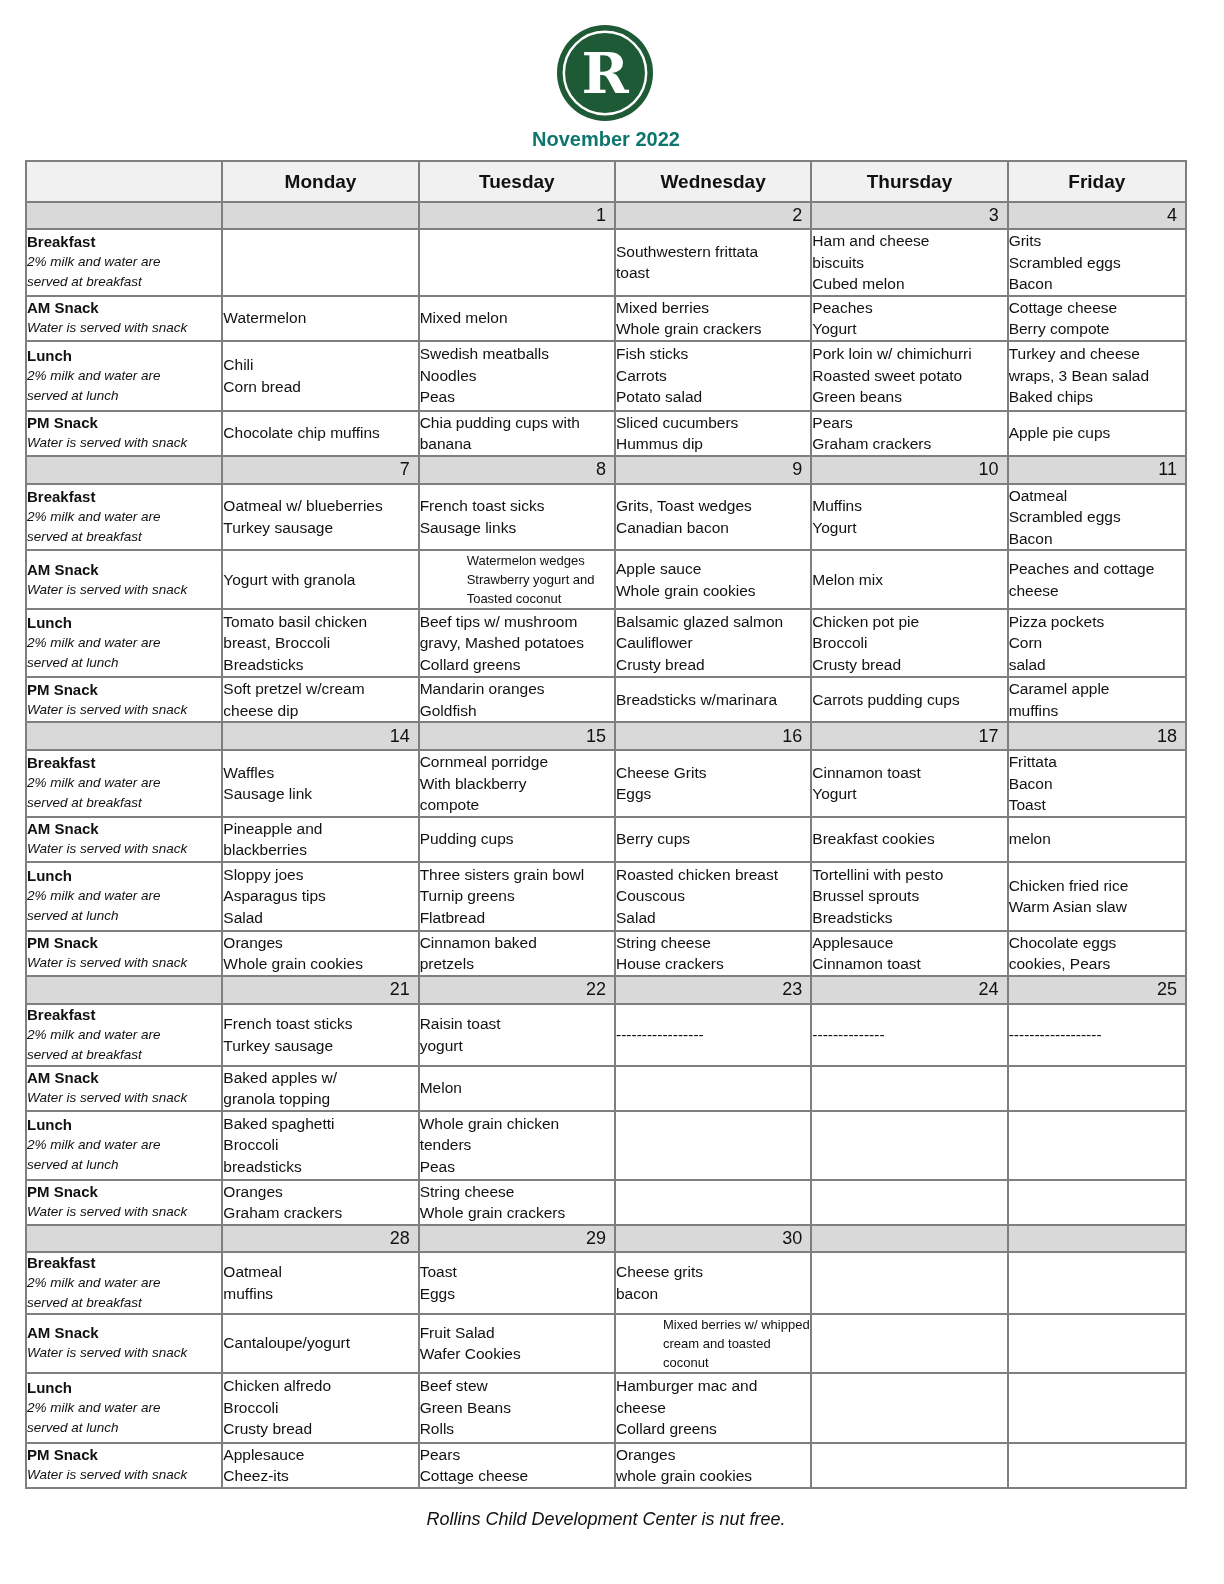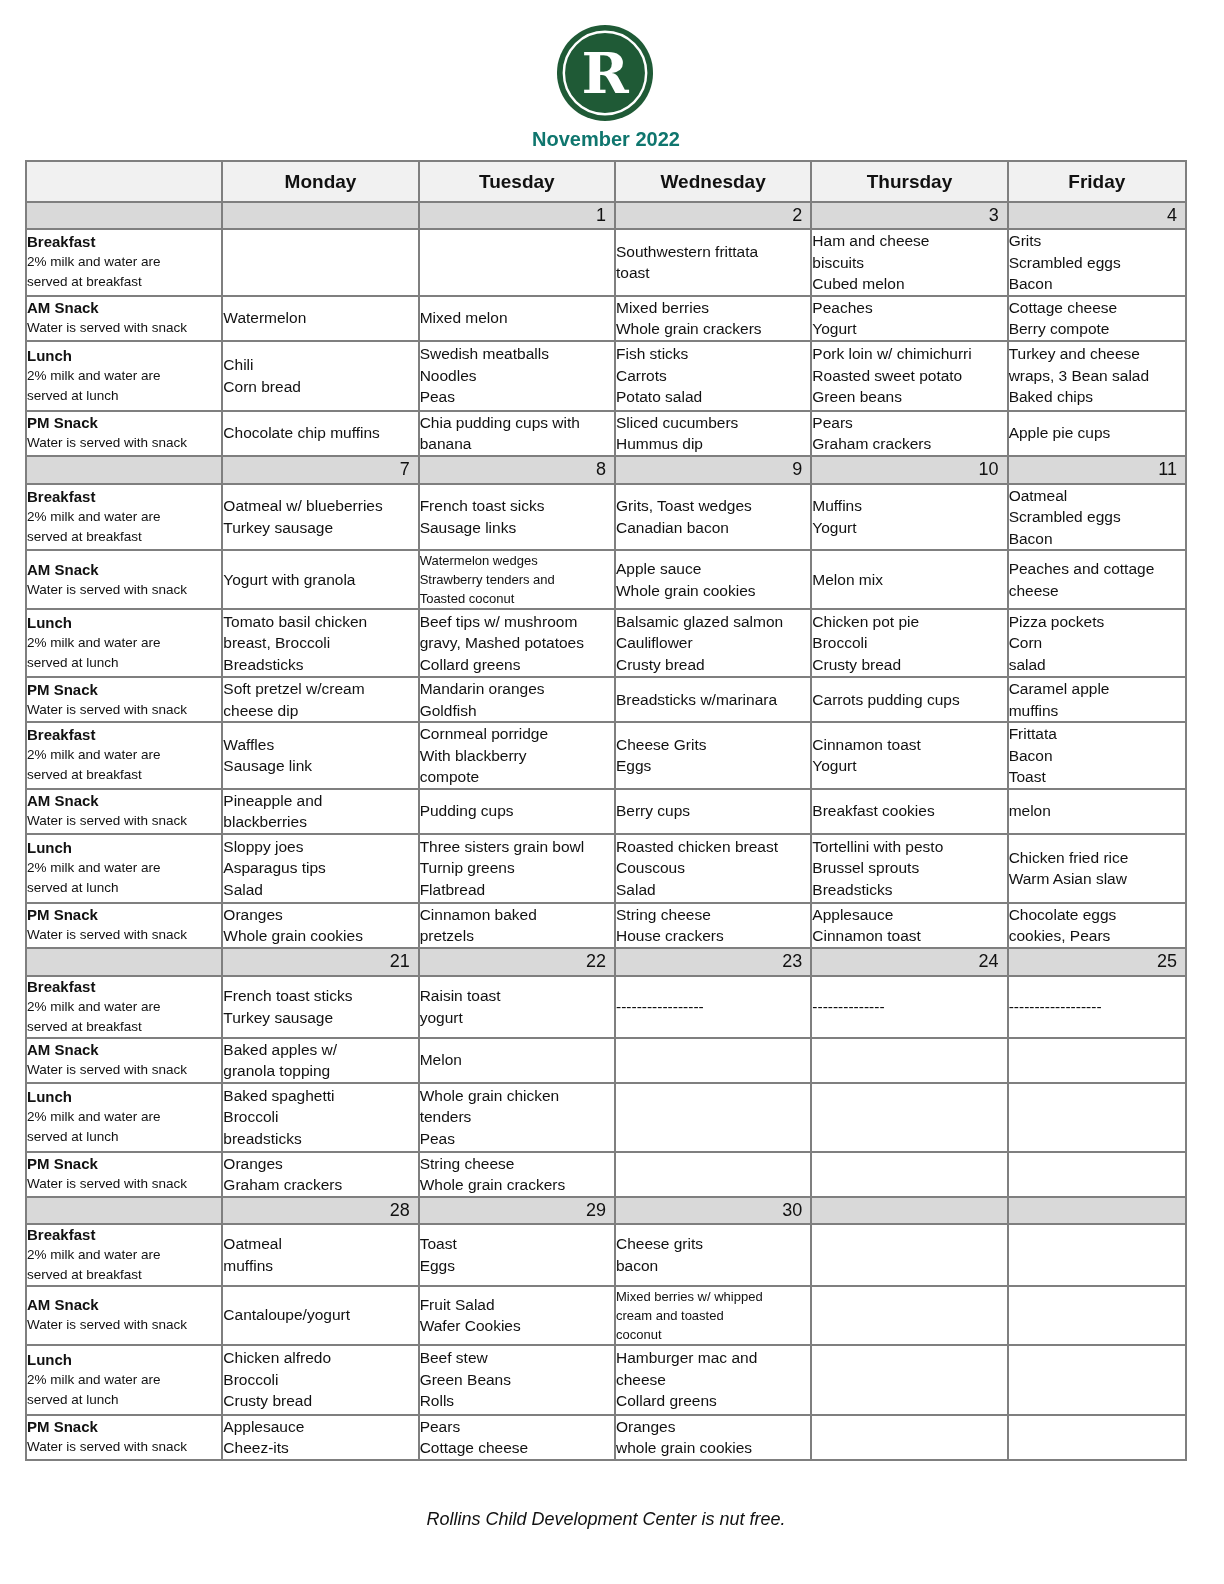--- a/index.html
+++ b/index.html
@@ -7,23 +7,23 @@
   .logo { position:absolute; left:556px; top:24px; width:98px; height:98px; }
   .title { position:absolute; left:0; width:1212px; top:128px; text-align:center; font-weight:bold; font-size:20px; color:#0f766e; }
   table.menu { position:absolute; left:25px; top:160px; border-collapse:collapse; table-layout:fixed; width:1162px;border-radius:27px; }
   table.menu td, table.menu th { border:2px solid #7f7f7f; padding:0; vertical-align:middle; }
   col.c0 { width:196px; } col.cd { width:196px; } col.cf { width:178px; }
   th.day { background:#f1f1f1; height:39px; font-size:19px; font-weight:bold; text-align:center; }
   th.corner { background:#f1f1f1; }
   tr.daterow td { background:#d9d9d9; height:24px; text-align:right; font-size:18px; padding-right:8px; }
   td.label { text-align:left; line-height:20px; }
   td.label .lbl { font-weight:bold; font-size:15px; display:block; }
-  td.label .note { font-size:13.5px; display:block; }
+  td.label .note { font-style:italic; font-size:13.5px; display:block; }
   td.cell { font-size:15.5px; line-height:21.5px; padding-left:8px; padding-right:4px; }
-  td.cell.small { font-size:13px; line-height:19px; }
+  td.cell.small { font-size:13px; line-height:19px;padding-left:47px; }
   td.cell .line { display:block; white-space:nowrap; }
   .footer { position:absolute; left:0; width:1212px; top:1509px; text-align:center; font-style:italic; font-size:18px; }
 </style>
 </head>
 <body>
 
 <svg class="logo" viewBox="0 0 100 100">
   <circle cx="50" cy="50" r="49" fill="#1f5a36"></circle>
   <circle cx="50" cy="50" r="42" fill="none" stroke="#ffffff" stroke-width="2.5"></circle>
   <text x="50" y="70" text-anchor="middle" font-family="DejaVu Serif, serif" font-weight="bold" font-size="58" fill="#ffffff">R</text>
@@ -200,21 +200,21 @@
       <tr style="height: 55px;">
         <td class="label">
           <span class="lbl">AM Snack</span>
           <span class="note">Water is served with snack</span>
         </td>
         <td class="cell">
           <span class="line">Yogurt with granola</span>
         </td>
         <td class="cell small">
           <span class="line">Watermelon wedges</span>
-          <span class="line">Strawberry tenders and</span>
+          <span class="line">Strawberry yogurt and</span>
           <span class="line">Toasted coconut</span>
         </td>
         <td class="cell">
           <span class="line">Apple sauce</span>
           <span class="line">Whole grain cookies</span>
         </td>
         <td class="cell">
           <span class="line">Melon mix</span>
         </td>
         <td class="cell">
@@ -270,20 +270,28 @@
         <td class="cell">
           <span class="line">Breadsticks w/marinara</span>
         </td>
         <td class="cell">
           <span class="line">Carrots pudding cups</span>
         </td>
         <td class="cell">
           <span class="line">Caramel apple</span>
           <span class="line">muffins</span>
         </td>
+      </tr>
+      <tr class="daterow">
+        <td style="height: 26px;"></td>
+        <td>14</td>
+        <td>15</td>
+        <td>16</td>
+        <td>17</td>
+        <td>18</td>
       </tr>
       <tr style="height: 62px;">
         <td class="label">
           <span class="lbl">Breakfast</span>
           <span class="note">2% milk and water are</span>
           <span class="note">served at breakfast</span>
         </td>
         <td class="cell">
           <span class="line">Waffles</span>
           <span class="line">Sausage link</span>

